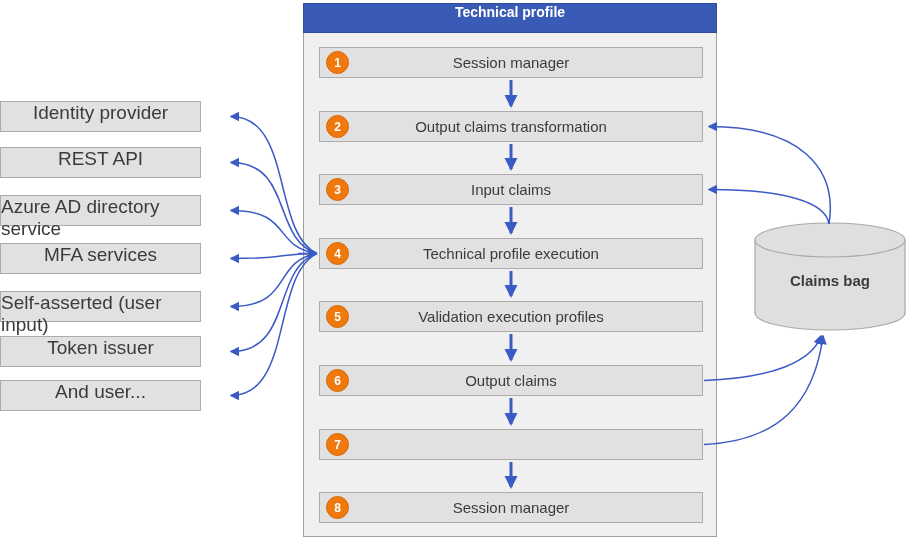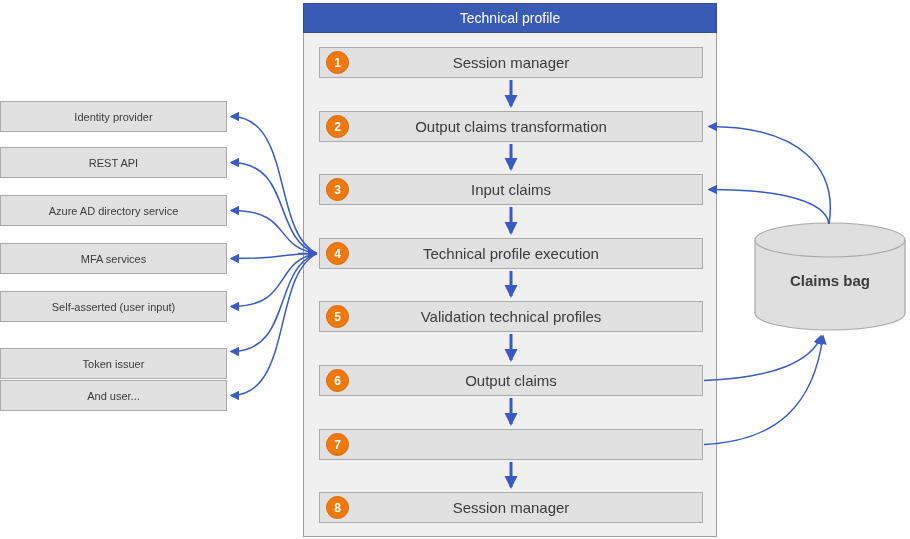--- a/index.html
+++ b/index.html
@@ -1,30 +1,30 @@
 <!DOCTYPE html>
 <html style="--c-header_blue: #3a5bb5; --c-header_border: #2f4c9e; --c-header_text: #ffffff; --c-arrow_blue: #3a5bc4; --c-badge_orange: #f0790e; --c-badge_border: #d96a06; --c-box_fill: #e1e1e1; --c-box_border: #acacac; --c-panel_fill: #f0f0f0; --c-panel_border: #a0a0a0; --c-cyl_fill: #dfdfdf; --c-cyl_border: #a8a8a8; --c-text: #3b3b3b;"><head>
 <meta charset="utf-8">
 <style>
   html,body{margin:0;padding:0;background:#ffffff;font-family:"Liberation Sans",sans-serif;}
   .canvas{position:relative;width:910px;height:539px;background:#ffffff;overflow:hidden;}
 
   
-  .src{position:absolute;left:0;width:227px;height:31px;box-sizing:border-box;
+  .src{position:absolute;left:0;width:201px;height:31px;box-sizing:border-box;
        background:var(--c-box_fill,#e1e1e1);border:1px solid var(--c-box_border,#acacac);
-       display:flex;align-items:center;justify-content:center;
-       font-size:11px;color:var(--c-text,#3b3b3b);z-index:2;}
+       display:flex;justify-content:center;
+       font-size:19px;color:var(--c-text,#3b3b3b);z-index:2;}
 
   
   .panel{position:absolute;left:303px;top:3px;width:414px;height:534px;box-sizing:border-box;
          background:var(--c-panel_fill,#f0f0f0);border:1px solid var(--c-panel_border,#a0a0a0);z-index:1;}
   .panel-header{position:absolute;left:303px;top:3px;width:414px;height:30px;box-sizing:border-box;
          background:var(--c-header_blue,#3a5bb5);border:1px solid var(--c-header_border,#2f4c9e);
-         display:flex;align-items:center;justify-content:center;
-         color:var(--c-header_text,#ffffff);font-size:14px;font-weight:400;z-index:3;}
+         display:flex;align-items:flex-start;justify-content:center;
+         color:var(--c-header_text,#ffffff);font-size:14px;font-weight:700;z-index:3;}
 
   
   .step{position:absolute;left:319px;width:384px;height:31px;box-sizing:border-box;
         background:var(--c-box_fill,#e1e1e1);border:1px solid var(--c-box_border,#acacac);
         display:flex;align-items:center;justify-content:center;z-index:3;}
   .step-label{font-size:15px;color:var(--c-text,#3b3b3b);}
   .badge{position:absolute;left:6px;top:3px;width:23px;height:23px;border-radius:50%;
          background:var(--c-badge_orange,#f0790e);border:1px solid var(--c-badge_border,#d96a06);
          box-sizing:border-box;display:flex;align-items:center;justify-content:center;
          color:#ffffff;font-size:12px;font-weight:700;}
@@ -54,21 +54,21 @@
     </div>
   <div class="src" style="top:243px">
       <span>MFA services</span>
     </div>
   <div class="src" style="top:195px">
       <span>Azure AD directory service</span>
     </div>
   <div class="src" style="top:291px">
       <span>Self-asserted (user input)</span>
     </div>
-  <div class="src" style="top:348px">
+  <div class="src" style="top:336px">
       <span>Token issuer</span>
     </div>
   <div class="src" style="top:380px">
       <span>And user...</span>
     </div>
 
   <div class="panel"></div>
   <div class="panel-header">
       <span>Technical profile</span>
     </div>
@@ -94,21 +94,21 @@
   <div class="step" style="top:238px">
     <span class="badge">
         <span>4</span>
       </span>
     <span class="step-label">Technical profile execution</span>
   </div>
   <div class="step" style="top:301px">
     <span class="badge">
         <span>5</span>
       </span>
-    <span class="step-label">Validation technical profiles</span>
+    <span class="step-label">Validation execution profiles</span>
   </div>
   <div class="step" style="top:365px">
     <span class="badge">
         <span>6</span>
       </span>
     <span class="step-label">Output claims</span>
   </div>
   <div class="step" style="top:429px">
     <span class="badge">
         <span>7</span>

